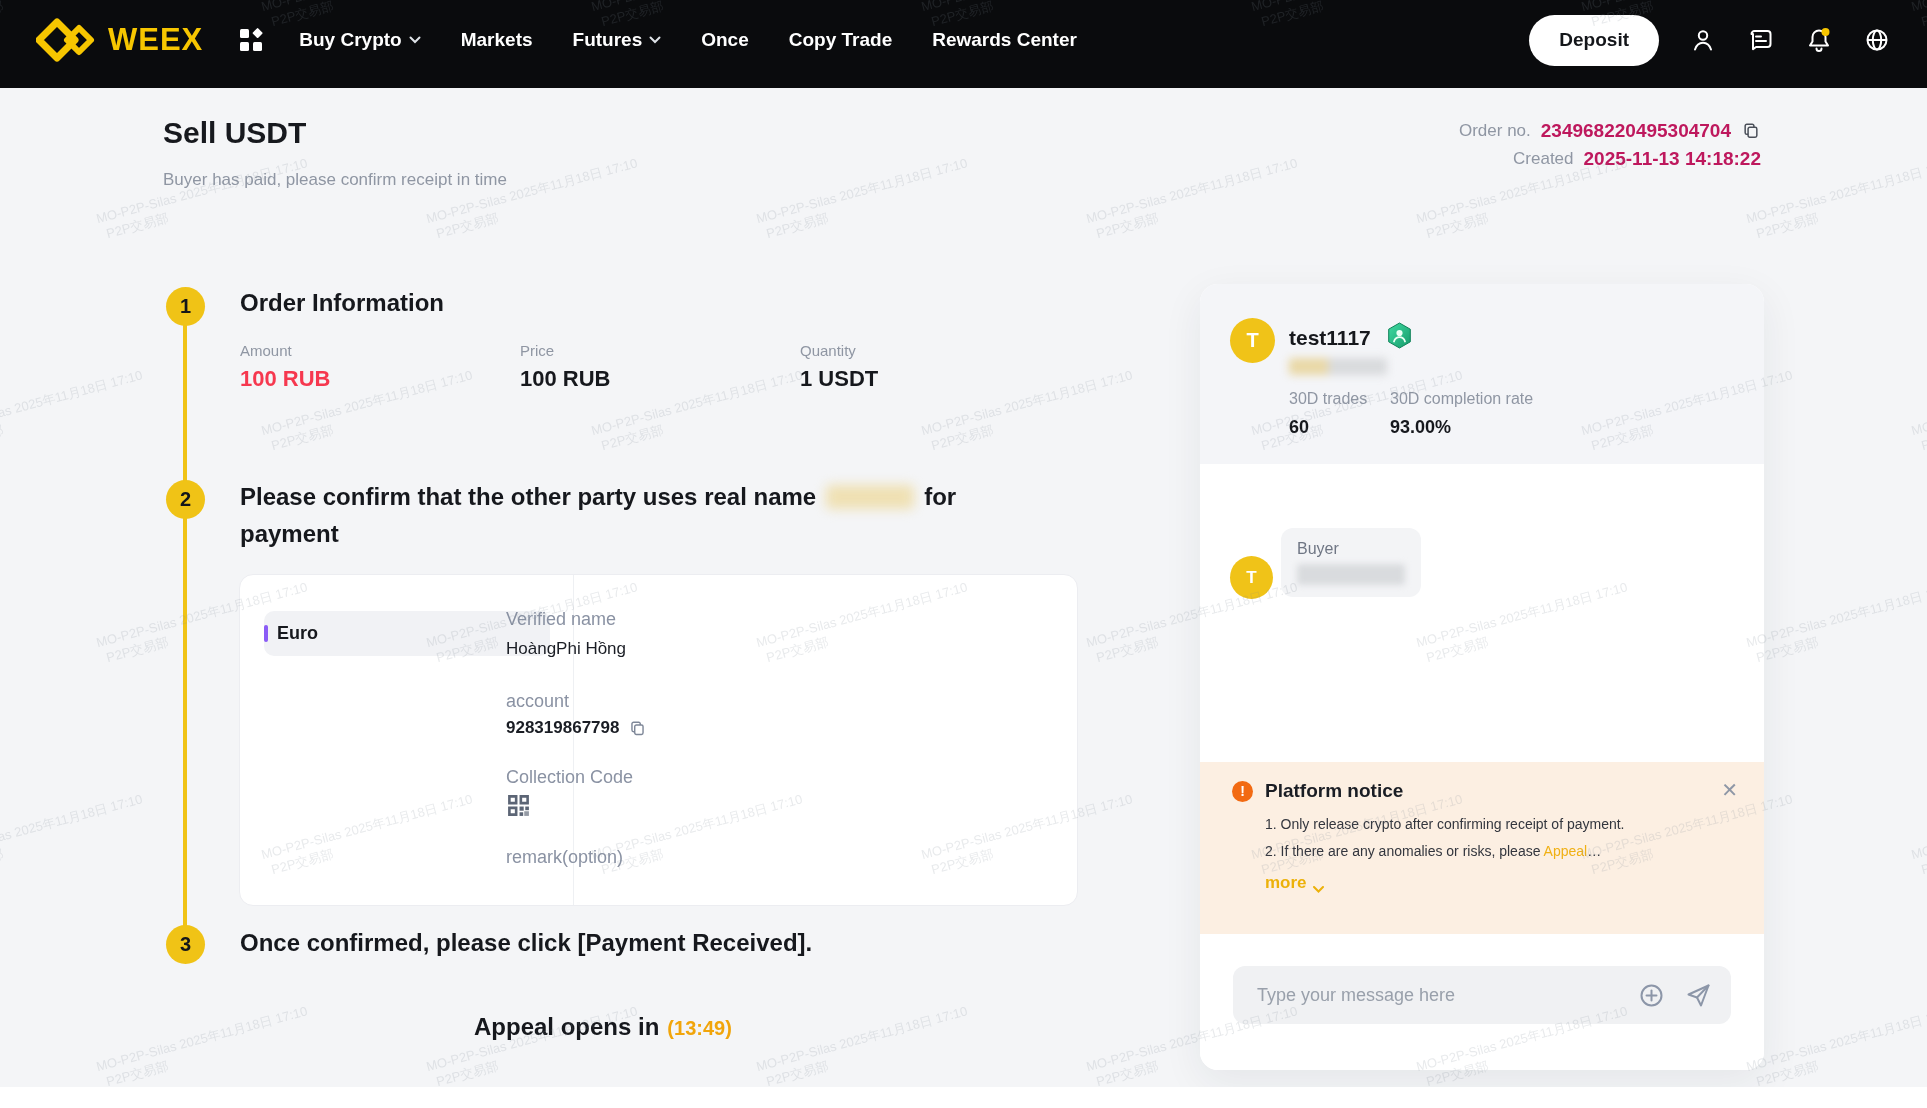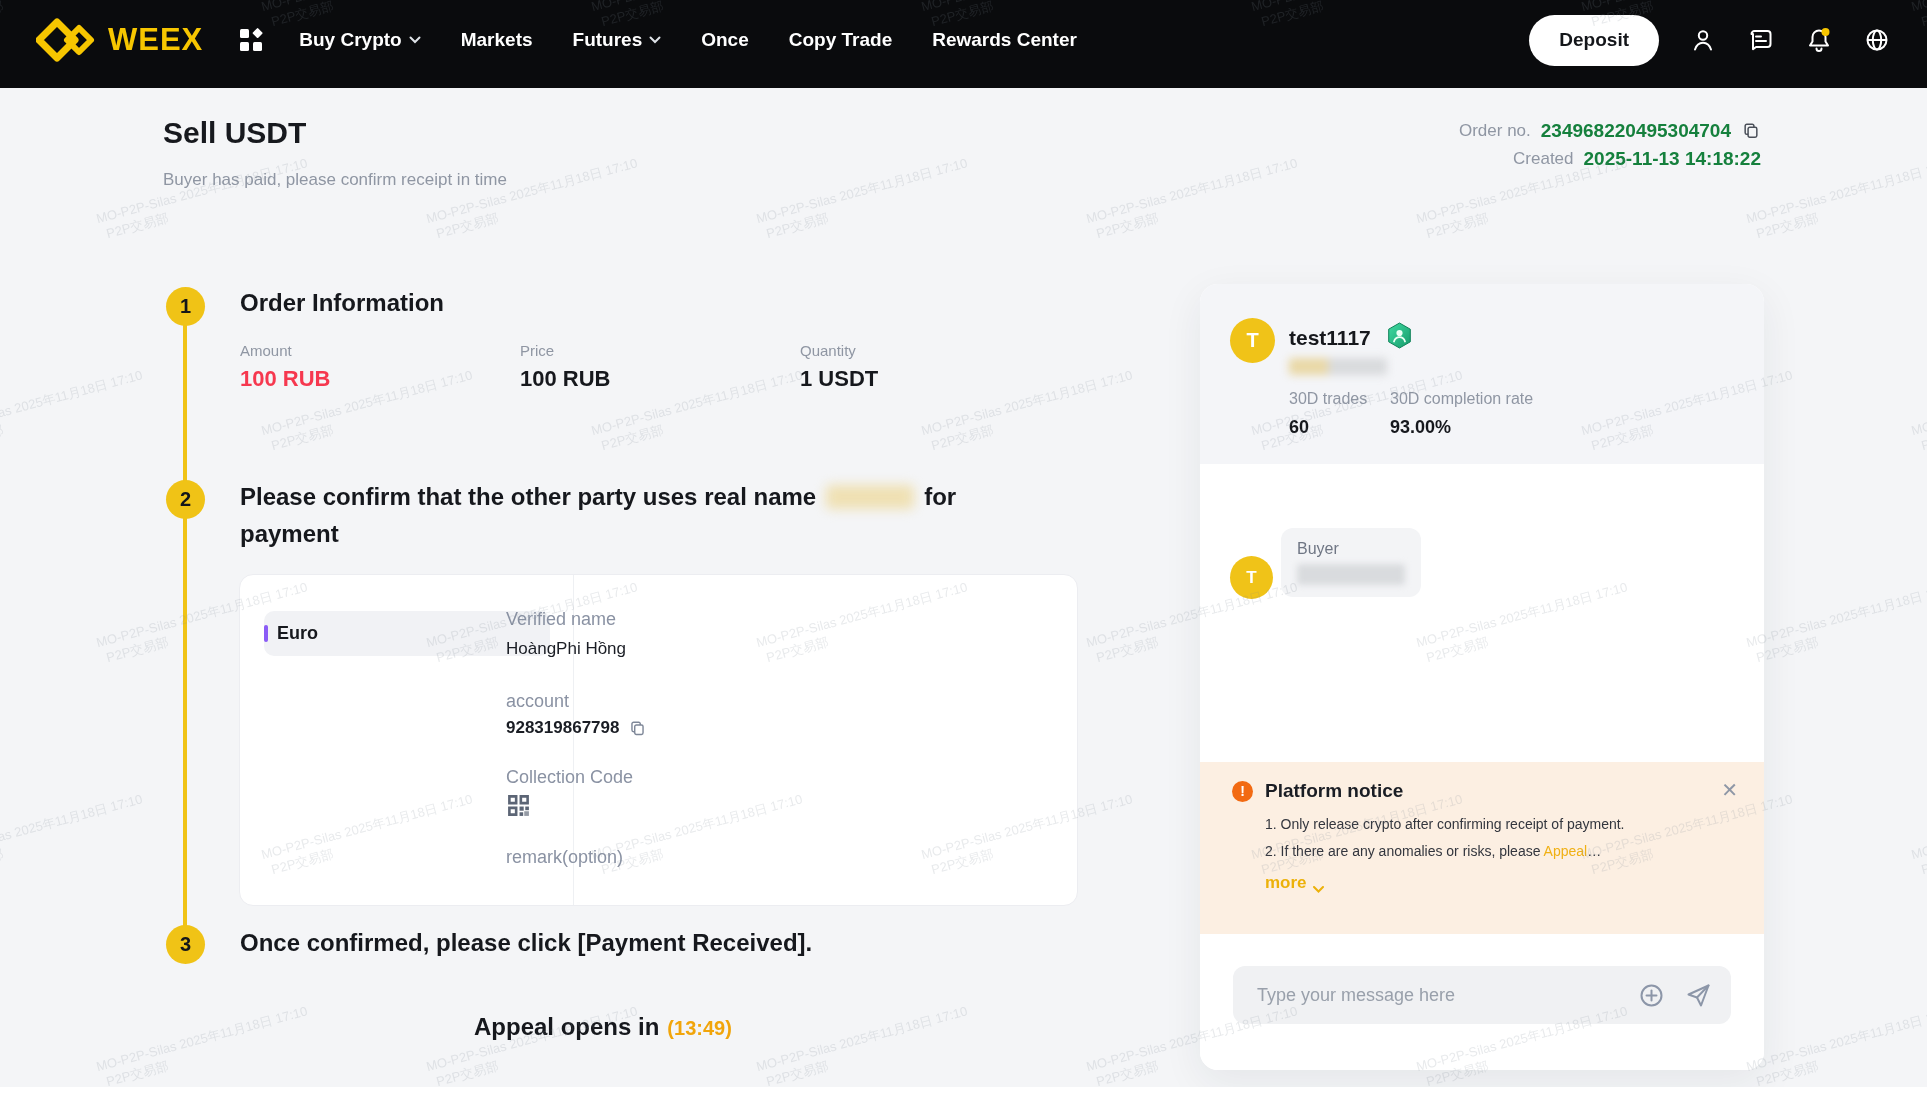--- a/index.html
+++ b/index.html
@@ -22,21 +22,21 @@
   .nav-right { display:flex; align-items:center; gap:30px; }
   .deposit-btn { background:#fff; color:#14161a; border:none; border-radius:26px; height:51px; padding:0 30px; font-size:19px; font-weight:700; font-family:inherit; cursor:pointer; }
   .nav-ico { width:28px; height:28px; position:relative; cursor:pointer; display:block; }
 
   
   .pg-title { position:absolute; left:163px; top:116px; font-size:30px; font-weight:800; color:#17191e; z-index:5; }
   .pg-sub { position:absolute; left:163px; top:170px; font-size:17px; color:#8f96a3; z-index:5; }
   .hdr-right { position:absolute; right:166px; top:120px; display:flex; flex-direction:column; align-items:flex-end; gap:6px; z-index:5; }
   .hdr-row { display:flex; align-items:center; gap:10px; }
   .hdr-label { font-size:17px; color:#8f96a3; }
-  .hdr-value { font-size:19px; font-weight:800; color:#15803d; }
+  .hdr-value { font-size:19px; font-weight:800; color:#be185d; }
 
   
   .rail { position:absolute; left:183px; top:306px; width:4px; height:638px; background:#f0c316; z-index:4; }
   .step-circle { position:absolute; width:39px; height:39px; border-radius:50%; background:#f0c316; color:#14161a; font-size:20px; font-weight:800; display:flex; align-items:center; justify-content:center; z-index:6; }
 
   .s-title { position:absolute; left:240px; font-size:24px; font-weight:800; color:#16181d; z-index:5; }
 
   
   .field { position:absolute; top:342px; z-index:5; }
   .field .f-label { font-size:15px; color:#8f96a3; }

